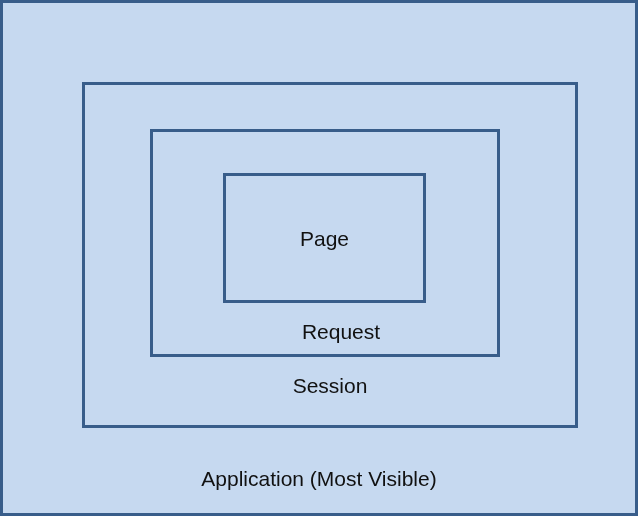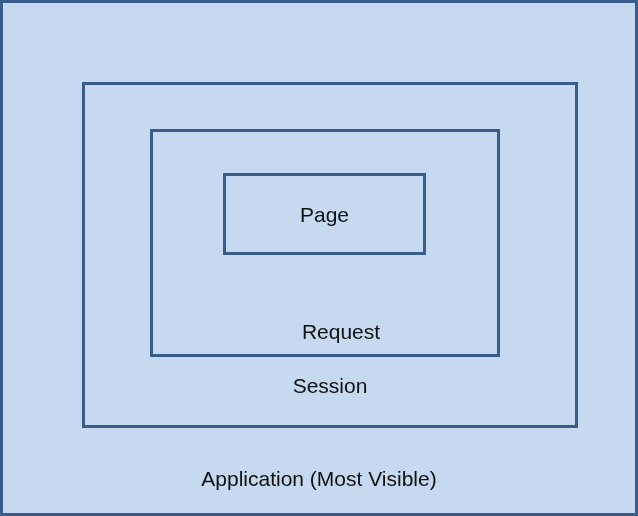--- a/index.html
+++ b/index.html
@@ -24,21 +24,21 @@
     overflow: hidden;
   }
   .scope-box {
     position: absolute;
     box-sizing: border-box;
     border: 3px solid var(--border);
     background: var(--fill);
   }
   .box-session { left: 79px;  top: 79px;  width: 496px; height: 346px; }
   .box-request { left: 147px; top: 126px; width: 350px; height: 228px; }
-  .box-page    { left: 220px; top: 170px; width: 203px; height: 82px;
+  .box-page    { left: 220px; top: 170px; width: 203px; height: 130px;
                  display: flex; flex-direction: column;
                  align-items: center; justify-content: center; }
   .label {
     font-size: 21px;
     line-height: 27px;
     text-align: center;
     white-space: nowrap;
     color: var(--text);
   }
   .label-request { position: absolute; left: 147px; top: 315px; width: 350px; padding-left: 16px; }

